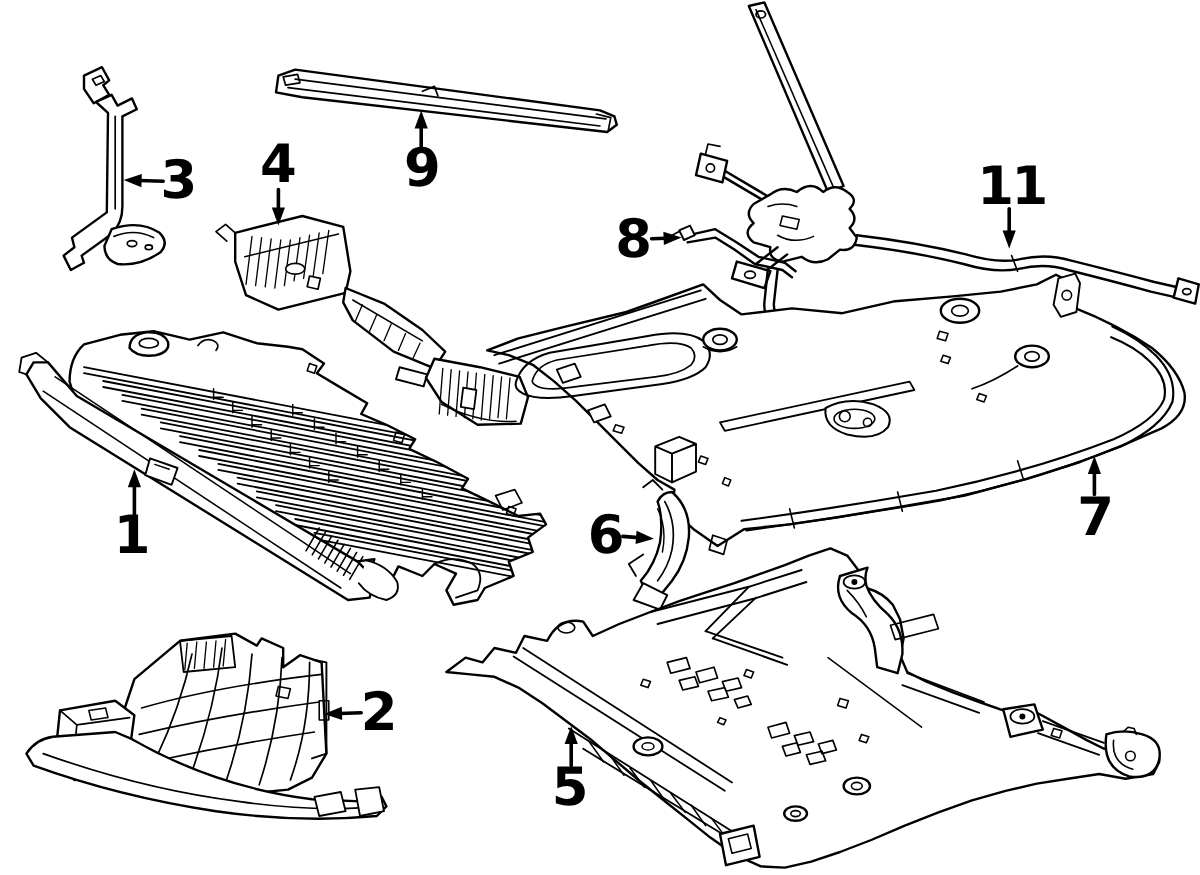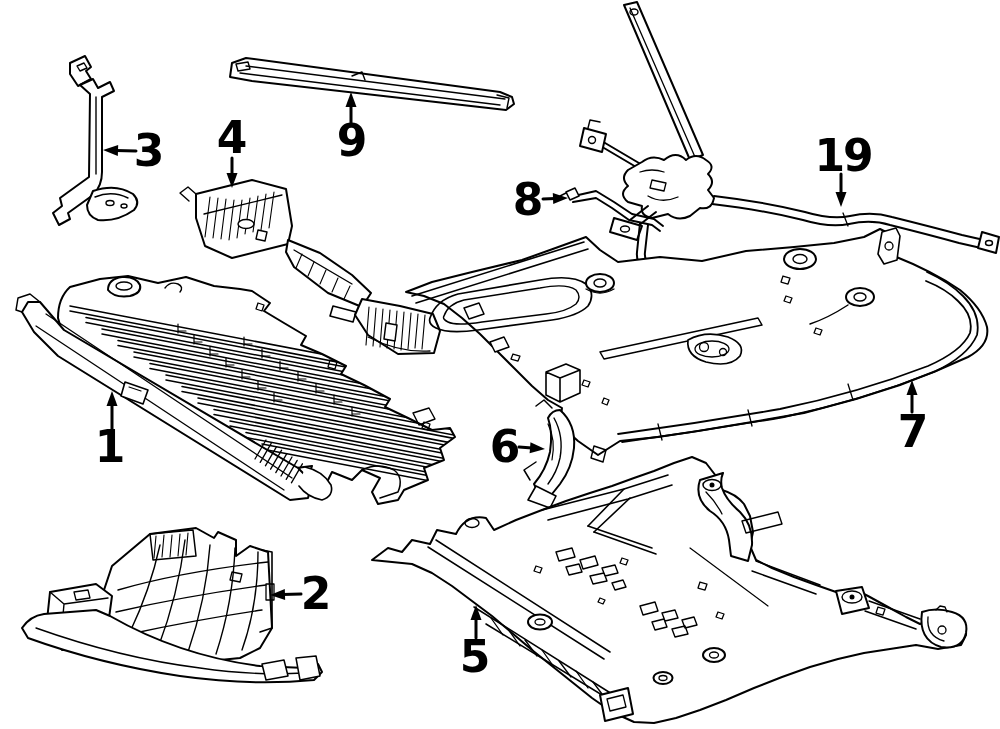--- a/index.html
+++ b/index.html
@@ -351,16 +351,16 @@
 <div id="label-layer">
       <div class="callout-label" style="left: 109px; top: 447px;">1</div>
       <div class="callout-label" style="left: 315px; top: 594px;">2</div>
       <div class="callout-label" style="left: 148px; top: 151px;">3</div>
       <div class="callout-label" style="left: 231px; top: 138px;">4</div>
       <div class="callout-label" style="left: 474px; top: 657px;">5</div>
       <div class="callout-label" style="left: 504px; top: 447px;">6</div>
       <div class="callout-label" style="left: 912px; top: 432px;">7</div>
       <div class="callout-label" style="left: 527px; top: 200px;">8</div>
       <div class="callout-label" style="left: 351px; top: 141px;">9</div>
-      <div class="callout-label" style="left: 843px; top: 156px;">19</div>
+      <div class="callout-label" style="left: 843px; top: 156px;">11</div>
     </div>
 
 </div>
 
 </body></html>

